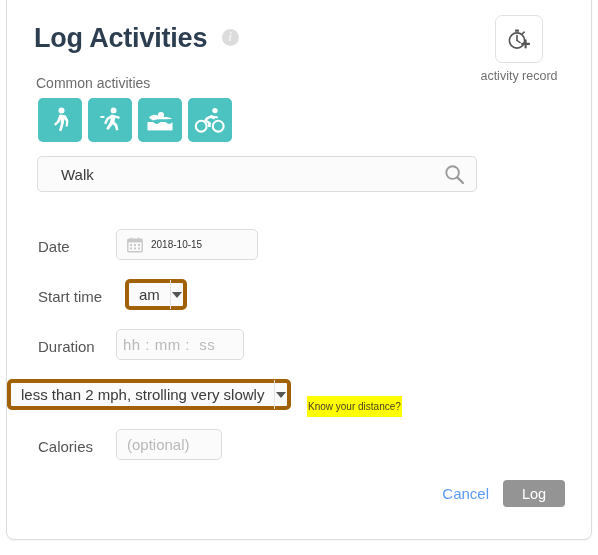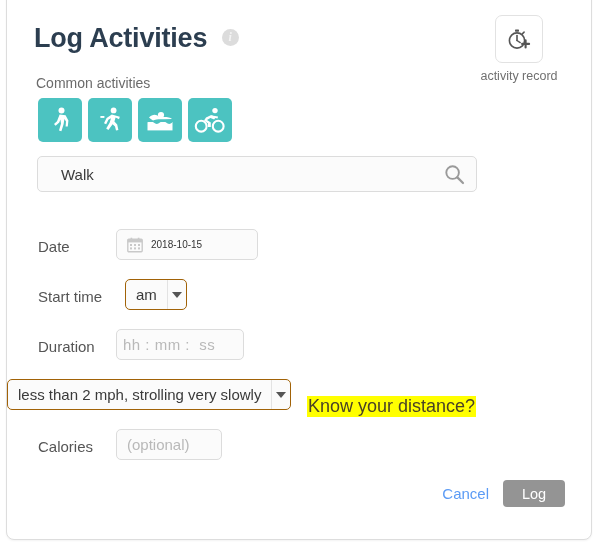--- a/index.html
+++ b/index.html
@@ -192,21 +192,21 @@
   .date-value { color: #333333; font-size: 10px; }
 
   .time-field { width: 87px; letter-spacing: 0.5px; }
   .dur-field  { width: 128px; letter-spacing: 0.5px; padding-left: 6px; }
   .cal-field  { width: 106px; }
 
   .select {
     position: relative;
     box-sizing: border-box;
     height: 31px;
-    border: 1px solid #a16207;
+    border: 4px solid #a16207;
     border-radius: 5px;
     background: #fbfbfb;
     font-size: 15px;
     color: #3a3a3a;
     display: flex;
     align-items: center;
     margin-left: 9px;
   }
   .select .sel-text {
     padding: 0 10px;
@@ -225,21 +225,21 @@
     width: 0; height: 0;
     border-left: 5px solid transparent;
     border-right: 5px solid transparent;
     border-top: 6px solid #555555;
   }
   .ampm-select { width: 62px; }
   .diff-select { width: 284px; margin-left: 0; }
 
   .know-link {
     margin-left: 16px;
-    font-size: 18px;
+    font-size: 10px;
     color: #4a4226;
     background: #ffff00;
     line-height: 19px;
     padding: 1px 1px;
     align-self: center;
     margin-top: 4px;
     text-decoration: none;
     white-space: nowrap;
   }
 

